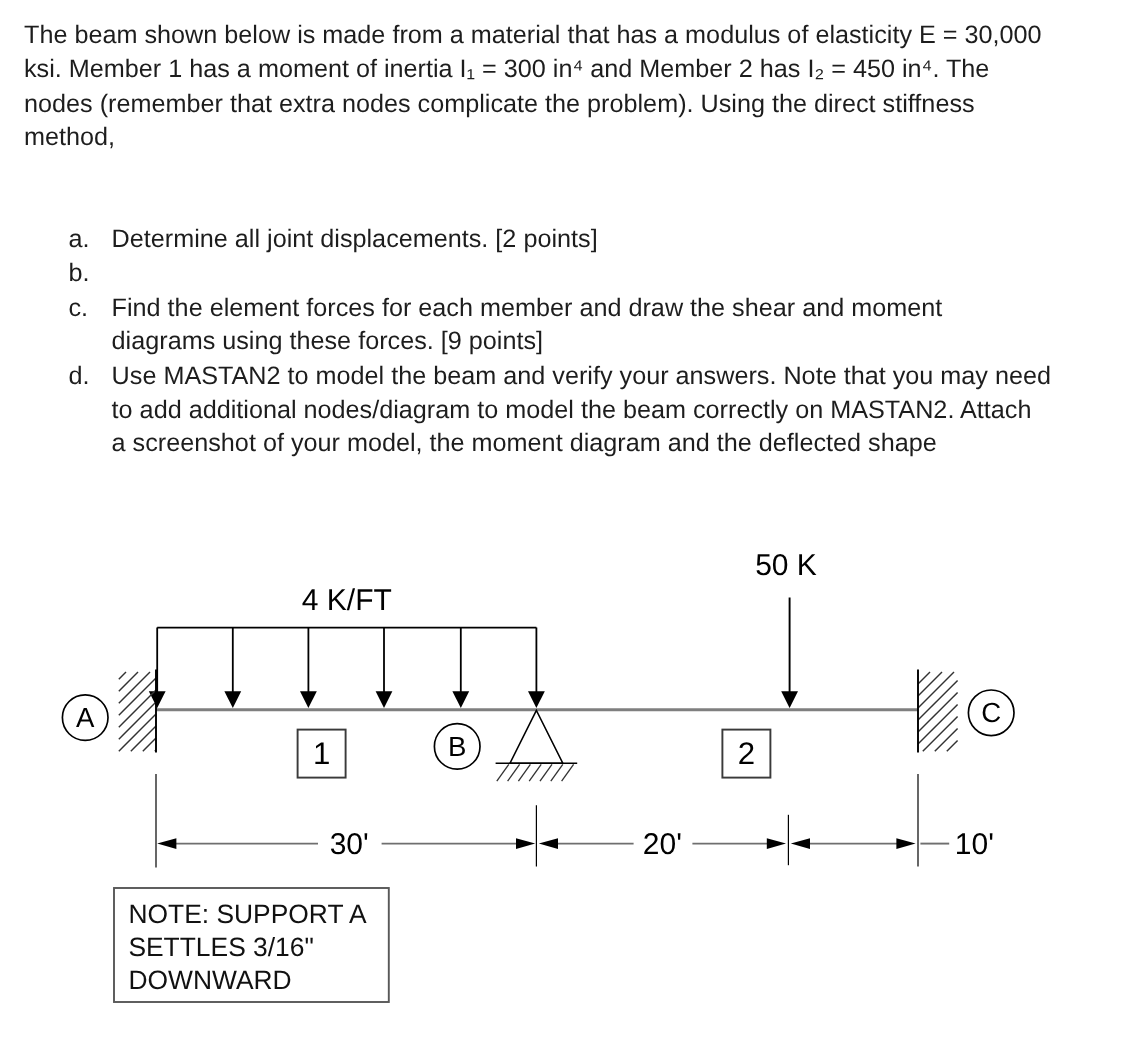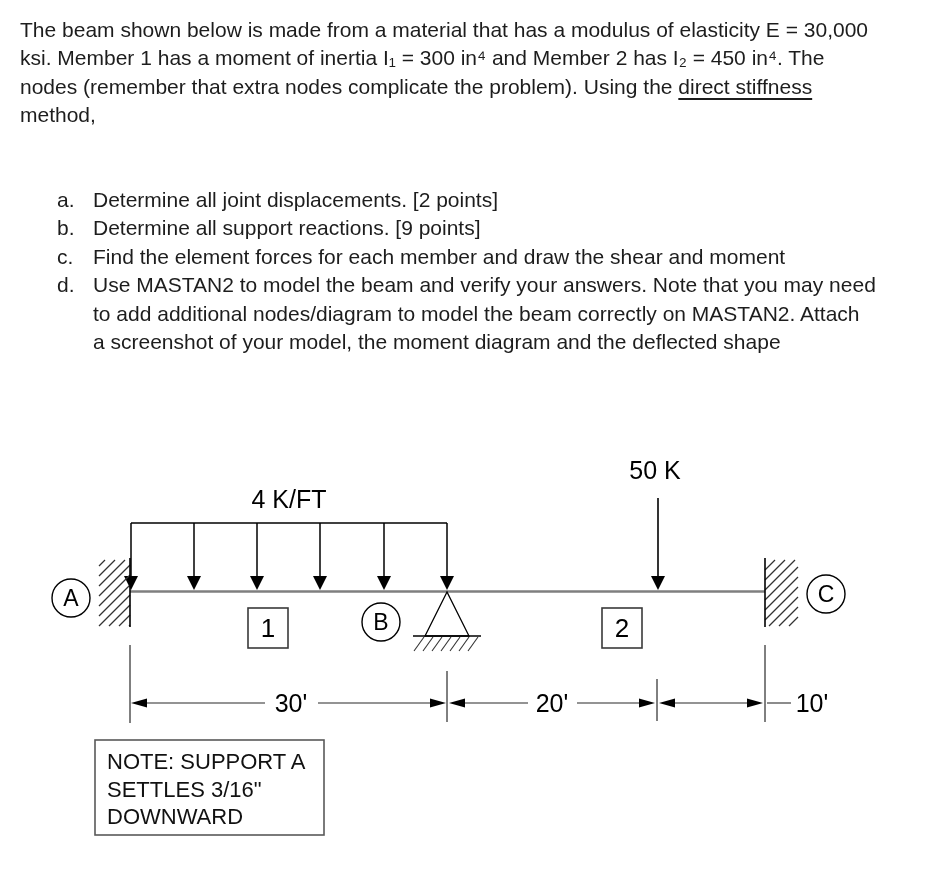--- a/index.html
+++ b/index.html
@@ -3,21 +3,21 @@
 <meta charset="utf-8">
 <style>
   html,body{margin:0;padding:0;background:#ffffff;}
   .page{
     position:relative;width:896px;height:873px;background:#ffffff;
     font-family:"Liberation Sans","DejaVu Sans",sans-serif;
     color:#1d1d1d;overflow:hidden;
   }
   .intro{position:absolute;top:16px;left:20px;width:920px;font-size:21px;line-height:28.4px;}
   .intro .line{white-space:nowrap;}
-  .u{text-decoration:underline;text-underline-offset:4px;text-decoration-thickness:1.5px;}
+  .u{text-underline-offset:4px;text-decoration-thickness:1.5px;}
   .tasks{position:absolute;top:186px;left:57px;width:880px;font-size:21px;line-height:28.4px;}
   .task{display:flex;}
   .task .marker{width:36px;flex:0 0 36px;}
   .task .tlines .line{white-space:nowrap;}
   svg text{font-family:"Liberation Sans","DejaVu Sans",sans-serif;fill:#000000;}
   svg .lbl{font-size:25px;}
   svg .node{font-size:23px;}
   svg .mem{font-size:26px;}
   svg .note-t{font-size:22px;fill:#111111;}
 </style>
@@ -35,28 +35,26 @@
 
   <div class="tasks">
     <div class="task">
       <div class="marker">a.</div>
       <div class="tlines">
         <div class="line">Determine all joint displacements. [2 points]</div>
       </div>
     </div>
     <div class="task">
       <div class="marker">b.</div>
-      <div class="tlines">
-        <div class="line">Determine all support reactions. [9 points]</div>
-      </div>
     </div>
     <div class="task">
       <div class="marker">c.</div>
       <div class="tlines">
         <div class="line">Find the element forces for each member and draw the shear and moment</div>
+        <div class="line">diagrams using these forces. [9 points]</div>
       </div>
     </div>
     <div class="task">
       <div class="marker">d.</div>
       <div class="tlines">
         <div class="line">Use MASTAN2 to model the beam and verify your answers. Note that you may need</div>
         <div class="line">to add additional nodes/diagram to model the beam correctly on MASTAN2. Attach</div>
         <div class="line">a screenshot of your model, the moment diagram and the deflected shape</div>
       </div>
     </div>

